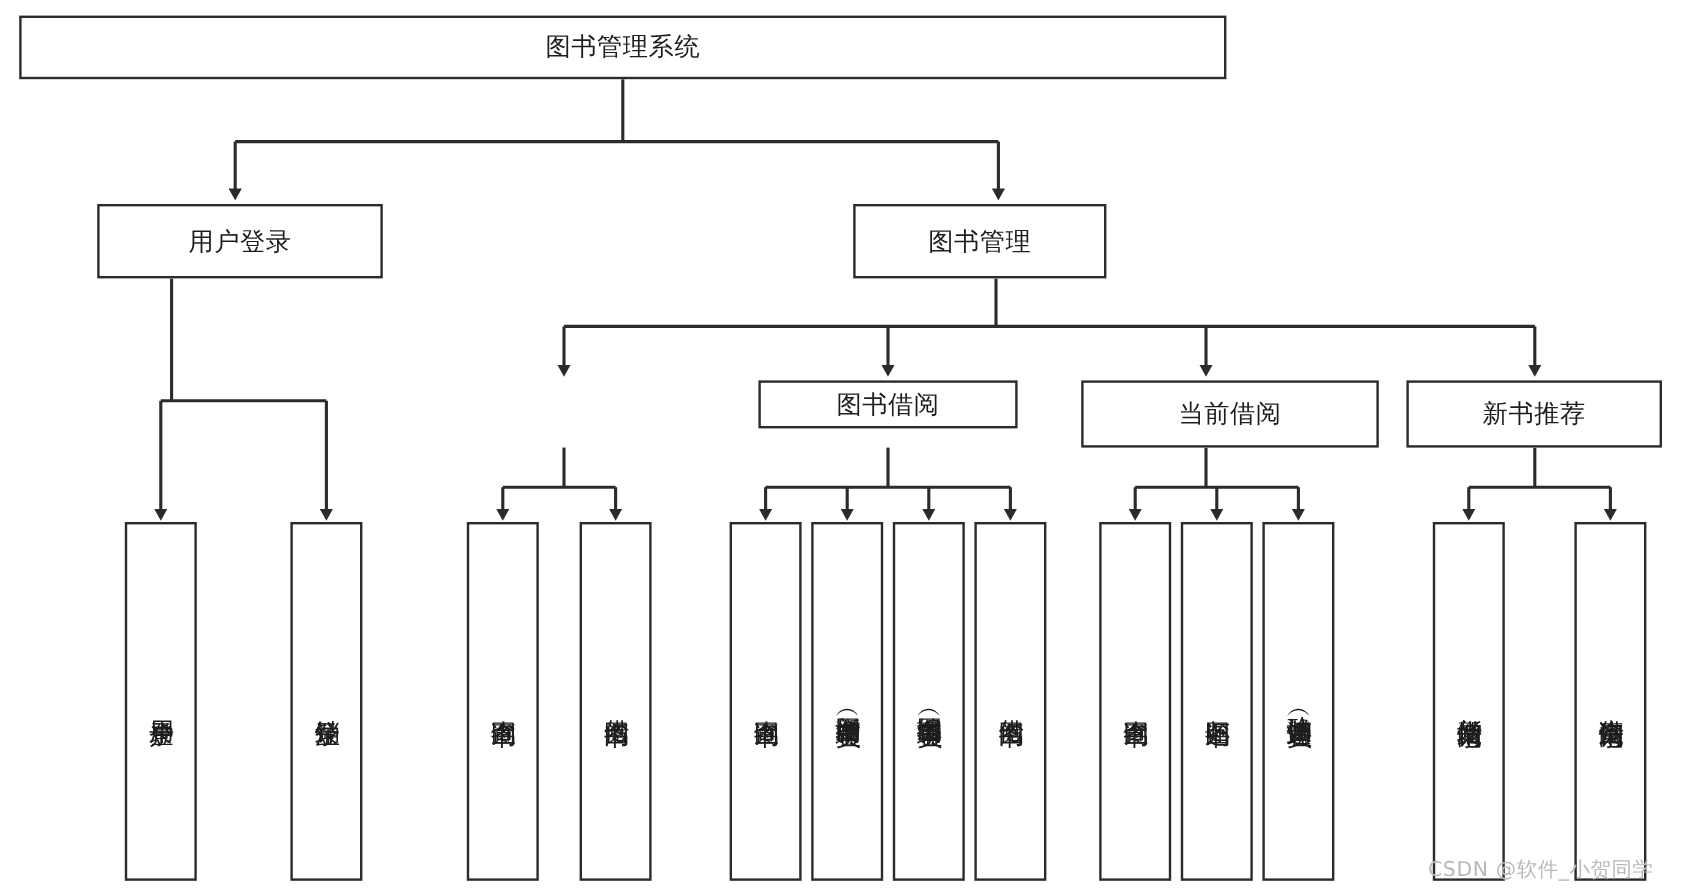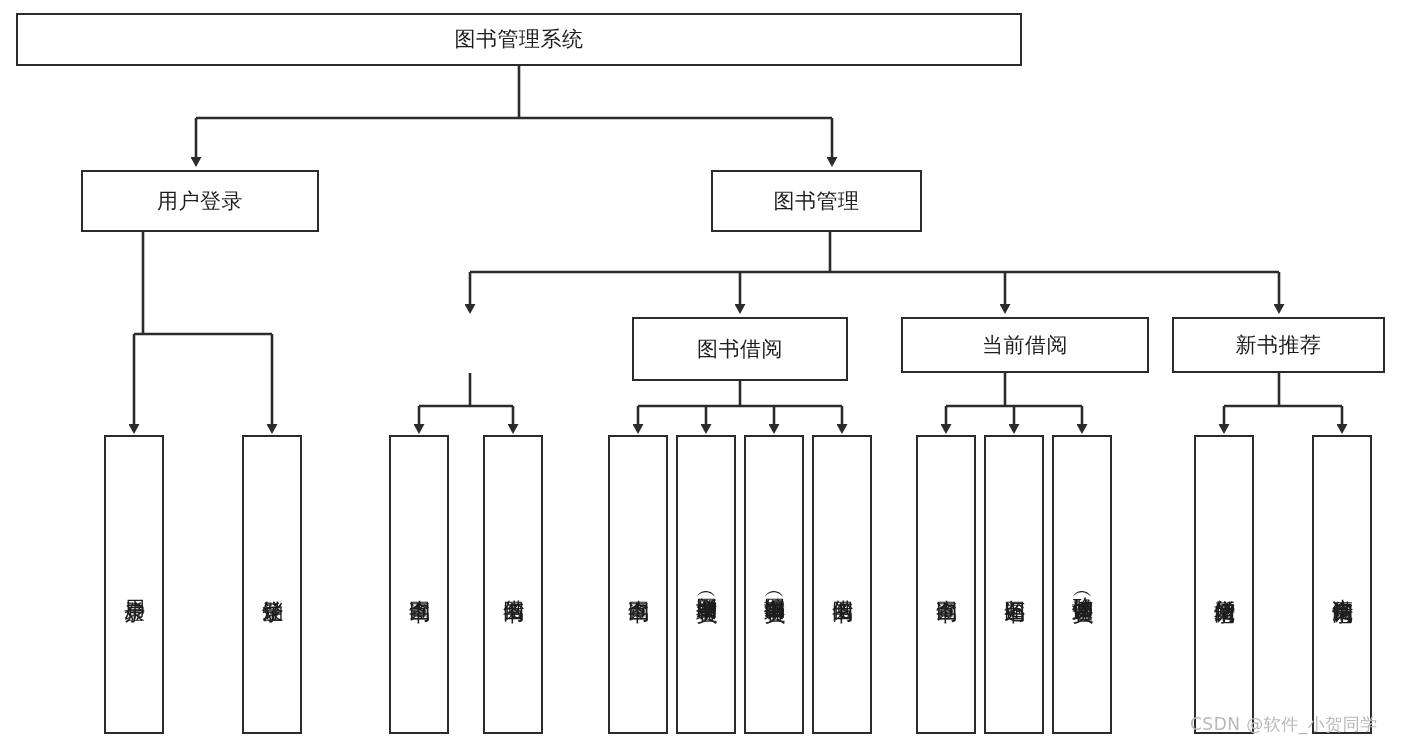--- a/index.html
+++ b/index.html
@@ -130,21 +130,21 @@
 
   <div class="node horiz" style="left:81px; top:170px; width:238px; height:62px;">
     <span class="node-label">用户登录</span>
   </div>
 
   <div class="node horiz" style="left:711px; top:170px; width:211px; height:62px;">
     <span class="node-label">图书管理</span>
   </div>
 
 
-  <div class="node horiz" style="left:632px; top:317px; width:216px; height:64px;">
+  <div class="node horiz" style="left:632px; top:317px; width:216px; height:40px;">
     <span class="node-label">图书借阅</span>
   </div>
 
   <div class="node horiz" style="left:901px; top:317px; width:248px; height:56px;">
     <span class="node-label">当前借阅</span>
   </div>
 
   <div class="node horiz" style="left:1172px; top:317px; width:213px; height:56px;">
     <span class="node-label">新书推荐</span>
   </div>

